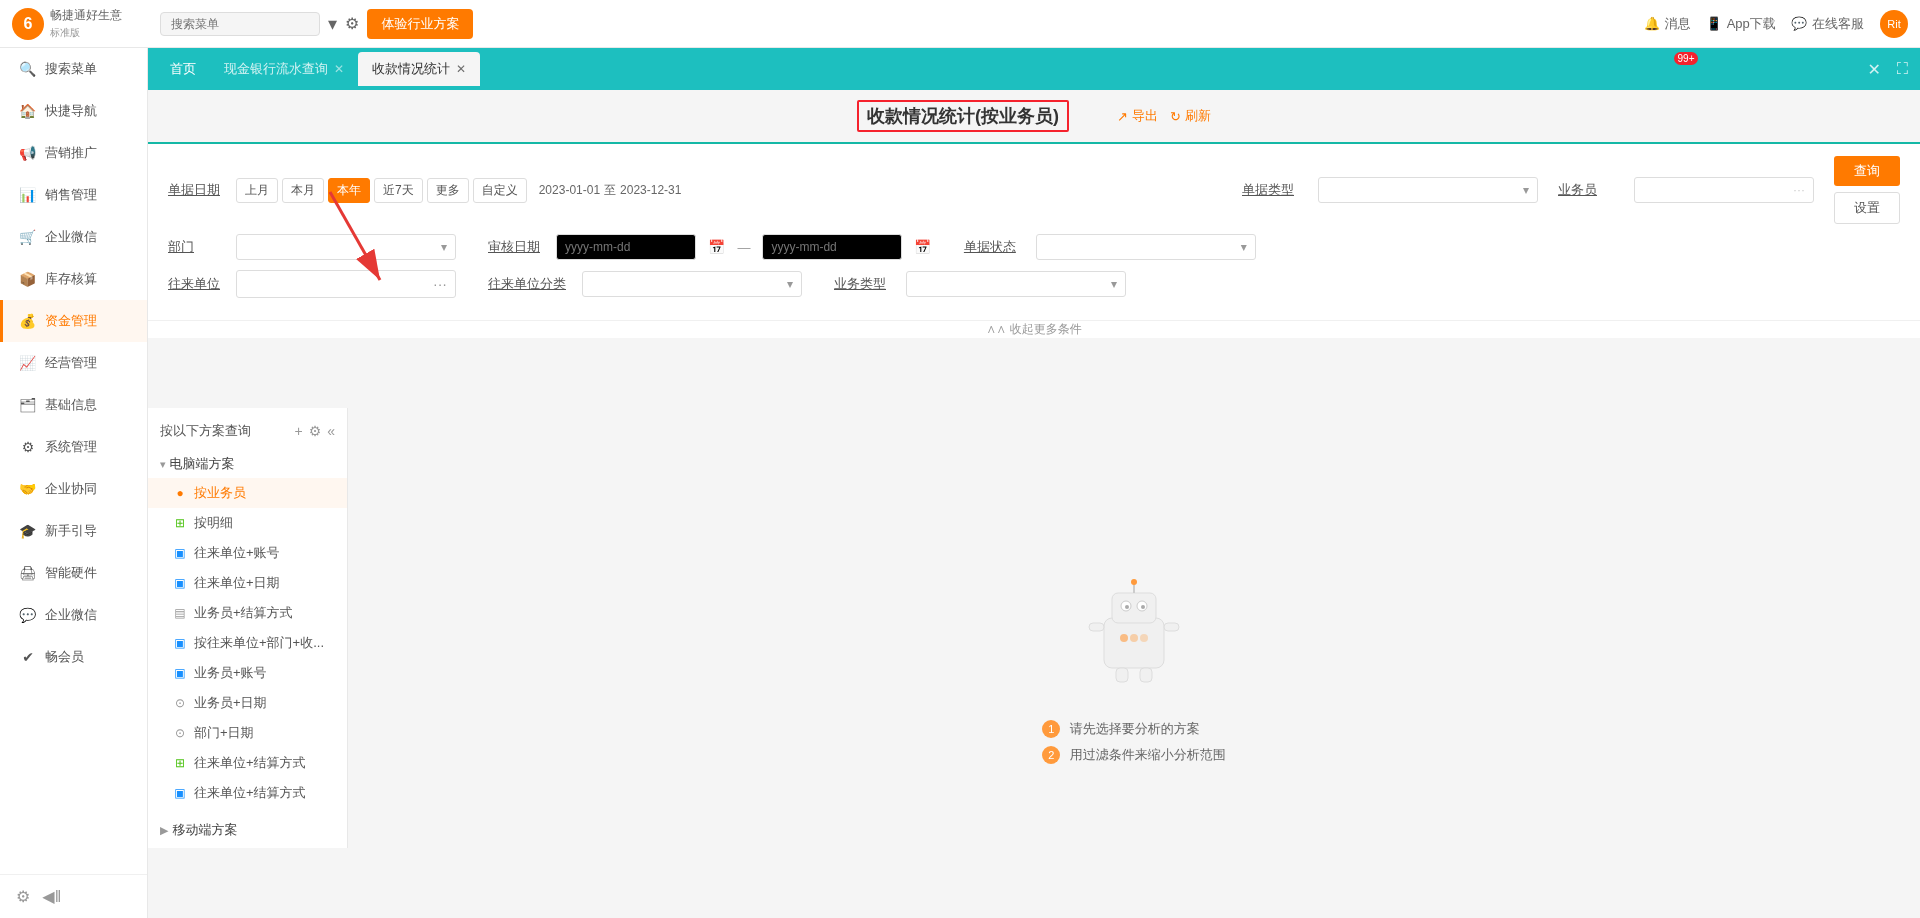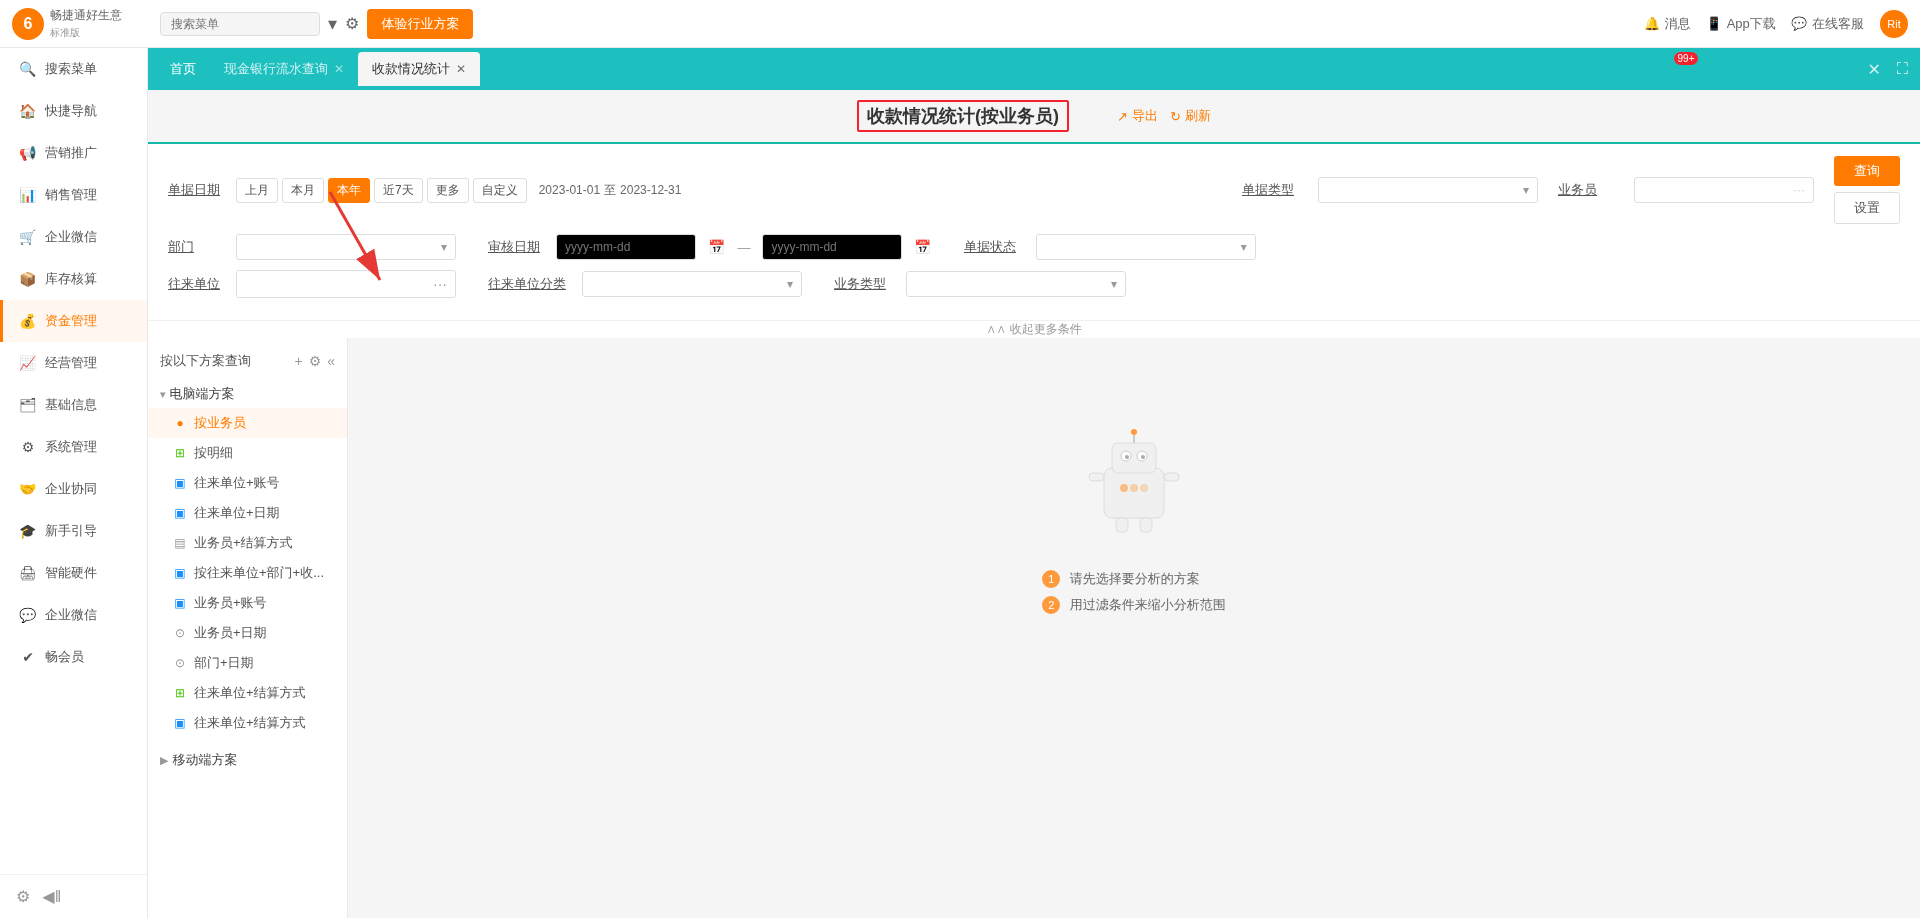--- a/index.html
+++ b/index.html
@@ -347,20 +347,21 @@
       cursor: pointer;
       background: #fff;
       border-top: 1px solid #f0f0f0;
     }
 
     
     .main-body {
       display: flex;
       flex: 1;
       overflow: hidden;
+      align-items: center;
     }
     .scheme-panel {
       width: 200px;
       background: #fff;
       border-right: 1px solid #e8e8e8;
       flex-shrink: 0;
       overflow-y: auto;
       padding-top: 8px;
     }
     .scheme-header {

